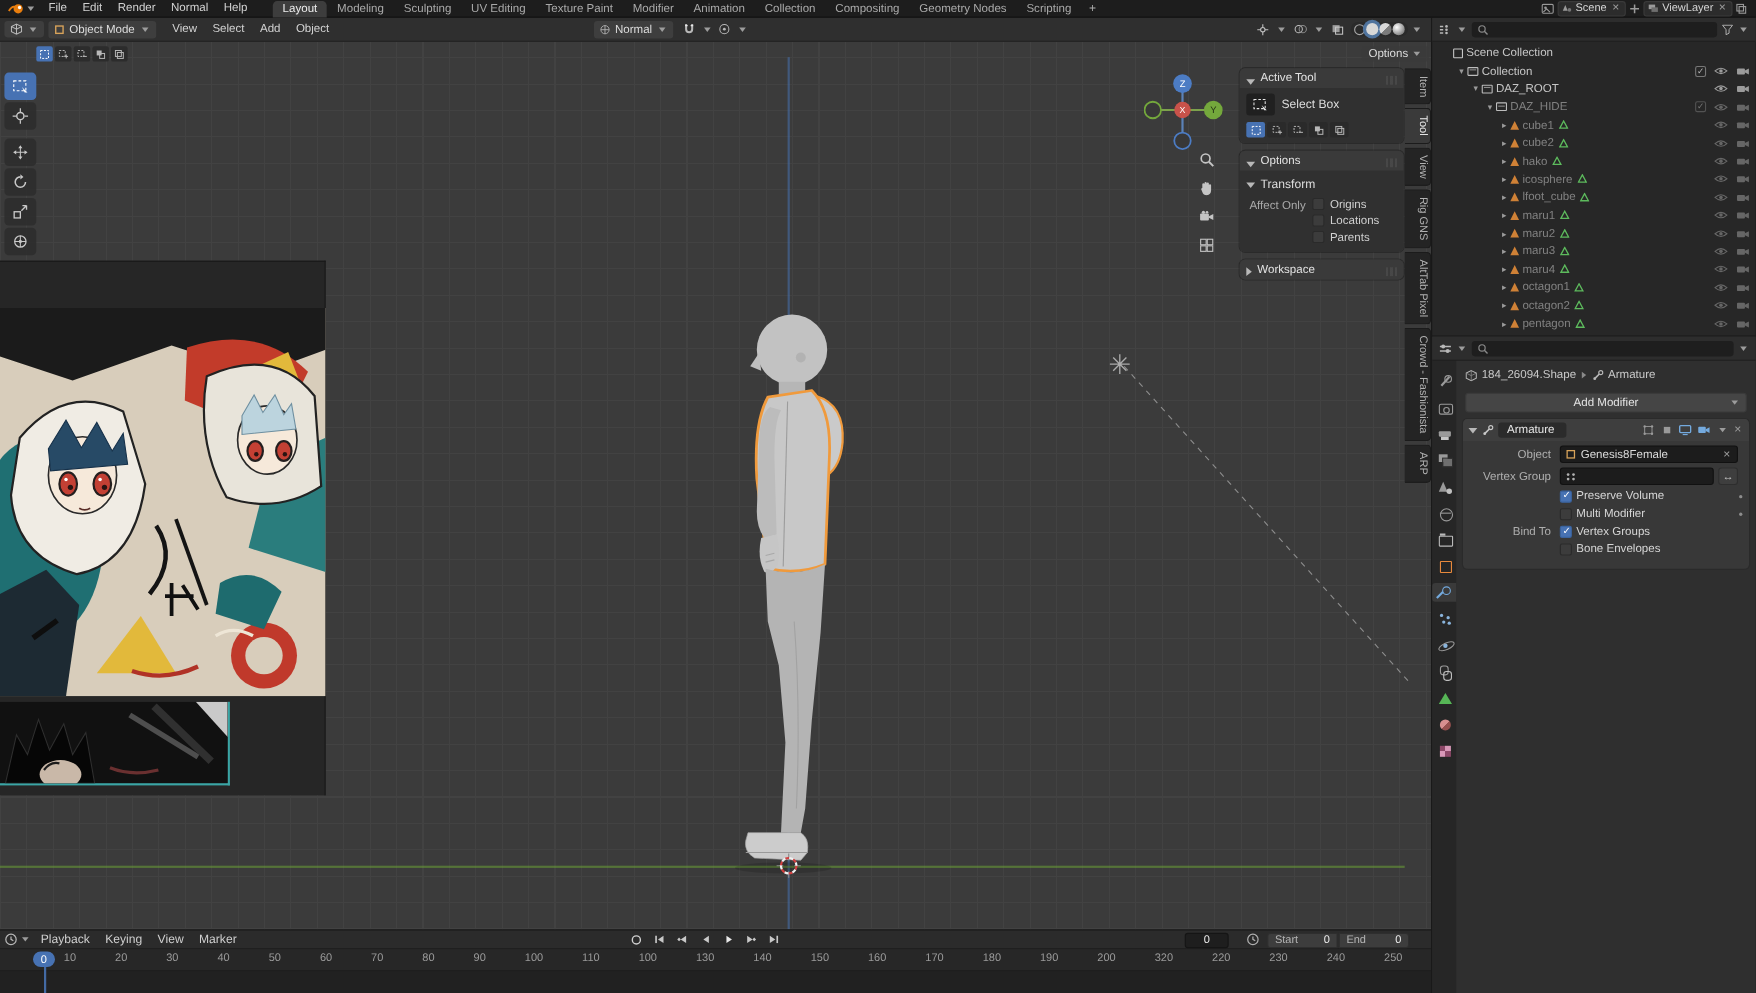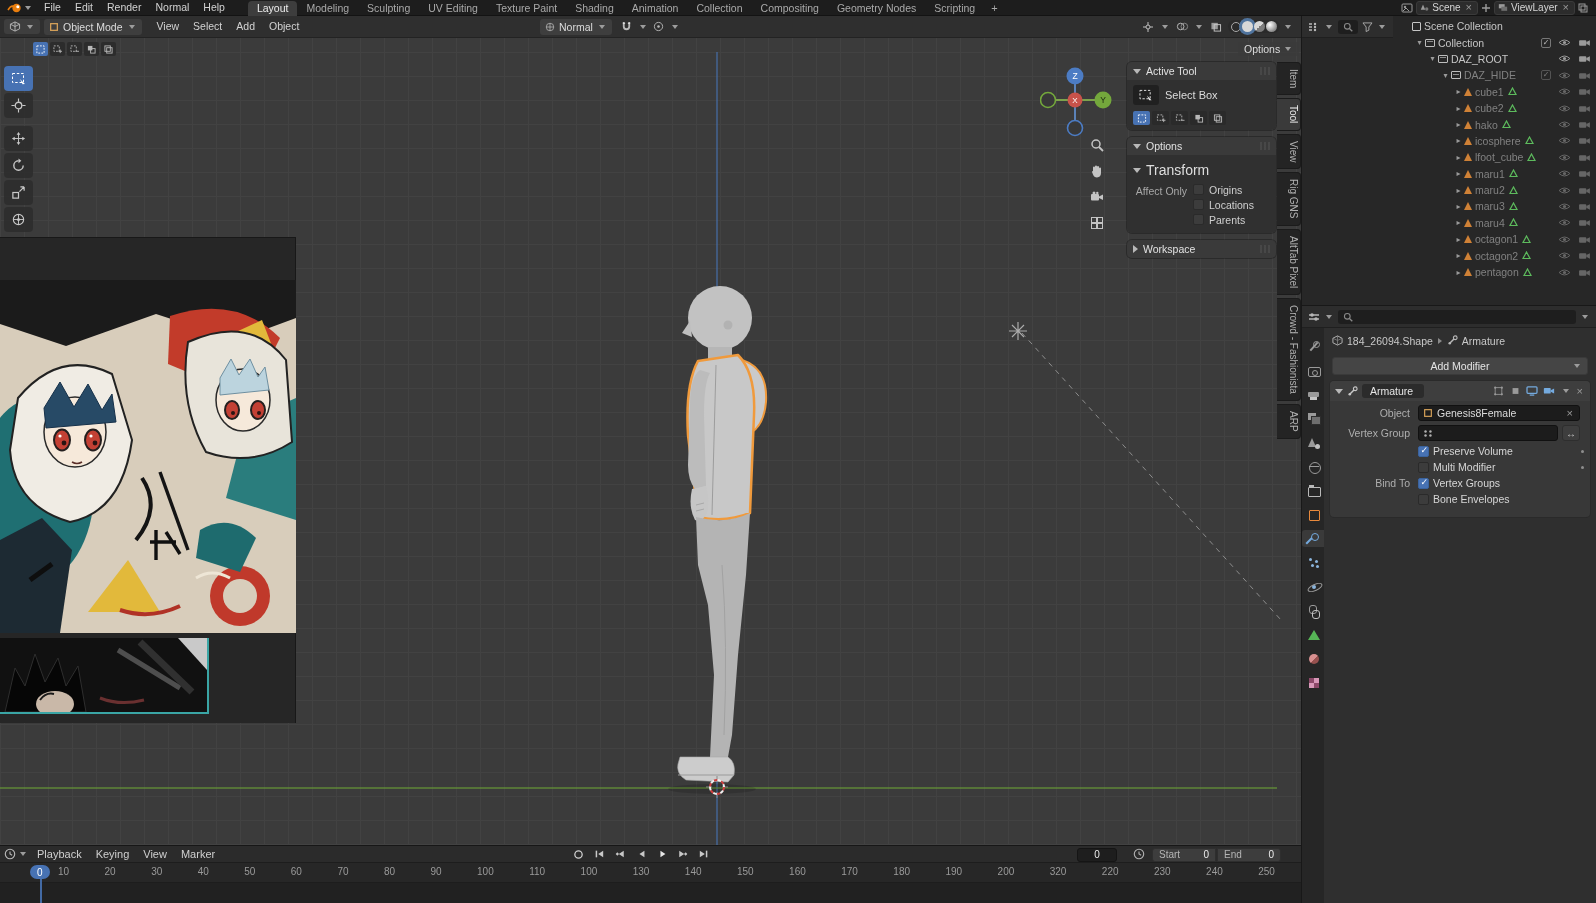--- a/index.html
+++ b/index.html
@@ -68,46 +68,46 @@
   .vp-info{position:absolute;left:55px;top:28px;font-size:10.5px;line-height:15px;color:#d4d4d4;text-shadow:0 1px 2px rgba(0,0,0,.45)}
 
   .gizmo{position:absolute;left:1040px;top:28px}
   .nav-btns{position:absolute;left:1086px;top:97px;display:flex;flex-direction:column;gap:6px}
   .nav-btn{width:21px;height:20px;display:flex;align-items:center;justify-content:center;border-radius:50%;background:rgba(40,40,40,.0)}
   .vp-options{position:absolute;left:1238px;top:4px;display:flex;align-items:center;gap:3px;background:#3b3b3bcc;border-radius:3px;padding:1px 6px;font-size:10.5px;color:#dcdcdc}
 
   
   .npanel{position:absolute;left:1127px;top:24px;width:149px;display:flex;flex-direction:column;gap:7px}
   .np{background:rgba(48,48,48,.96);border-radius:5px;box-shadow:0 0 0 1px rgba(0,0,0,.28)}
-  .np-h{display:flex;align-items:center;gap:5px;padding:3px 6px;font-size:10.5px;color:#e2e2e2;background:#3a3a3a;border-radius:5px 5px 0 0}
+  .np-h{display:flex;align-items:flex-end;gap:5px;padding:3px 6px;font-size:10.5px;color:#e2e2e2;background:#3a3a3a;border-radius:5px 5px 0 0}
   .np.collapsed .np-h{border-radius:5px}
   .np-b{padding:5px 6px}
   .tool-row{display:flex;align-items:center;gap:6px;color:#dcdcdc}
   .tool-thumb{width:26px;height:20px;background:#202020;border-radius:3px;display:flex;align-items:center;justify-content:center}
   .mode-row{display:flex;gap:2px;margin-top:6px}
   .msel{width:17px;height:14px;background:#2a2a2a;border-radius:2px;display:flex;align-items:center;justify-content:center}
   .msel.active{background:#4772b3}
-  .sub-h{display:flex;align-items:center;gap:5px;padding:2px 0 4px;color:#dedede;font-size:14px}
+  .sub-h{display:flex;align-items:center;gap:5px;padding:2px 0 4px;color:#dedede;font-size:11px}
   .affect{display:flex;gap:6px;padding:2px 0 2px 2px}
   .aff-label{width:52px;text-align:right;color:#a8a8a8;font-size:10.5px;padding-top:1px;flex:none}
   .aff-items{display:flex;flex-direction:column;gap:3px}
   .aff-item{display:flex;align-items:flex-start;gap:5px;font-size:10.5px;color:#cfcfcf}
 
   
   .vtabs{position:absolute;left:1277px;top:24px;width:24px;display:flex;flex-direction:column;gap:3px}
   .vtab{writing-mode:vertical-rl;font-size:10px;color:#b2b2b2;background:#242424;border:1px solid #1b1b1b;border-left:none;border-radius:0 4px 4px 0;padding:6px 2px;line-height:1;white-space:nowrap}
   .vtab.active{background:#3a3a3a;color:#ededed}
 
   
   .img-editor{position:absolute;left:0;top:237px;width:296px;height:486px;background:#262626;border-top:1px solid #181818;border-right:1px solid #181818;z-index:30}
   .art-main{position:absolute;left:0;top:42px;width:296px;height:353px}
   .art-small{position:absolute;left:0;top:400px;width:209px;height:76px;border-right:2px solid #3aa5a5;border-bottom:2px solid #3aa5a5}
 
   
-  .outliner{position:absolute;left:1301px;top:16px;width:295px;height:289px;background:#272727;border-left:1px solid #181818;display:flex;flex-direction:row;z-index:40}
+  .outliner{position:absolute;left:1301px;top:16px;width:295px;height:289px;background:#272727;border-left:1px solid #181818;display:flex;flex-direction:column;z-index:40}
   .panel-header{height:22px;background:#2d2d2d;border-bottom:1px solid #1f1f1f;display:flex;align-items:center;gap:4px;padding:0 6px;flex:none}
   .search{flex:1;height:14px;background:#1e1e1e;border-radius:3px;display:flex;align-items:center;gap:4px;padding:0 5px}
   .ol-rows{flex:1;overflow:hidden;padding-top:2px}
   .orow{display:flex;align-items:center;height:16.4px;padding-left:calc(8px + var(--ind,0)*13px);padding-right:5px;font-size:10.5px;color:#c6c6c6}
   .orow.dim .olabel{color:#818181}
   .oarrow{width:11px;font-size:8px;color:#9a9a9a;text-align:center;flex:none}
   .olabel{margin:0 4px 0 3px;white-space:nowrap}
   .oicon{flex:none}
   .i-box{width:9px;height:9px;border:1px solid #c6c6c6;border-radius:1px;display:none}
   .i-coll{width:10px;height:8px;border:1px solid #bdbdbd;border-radius:1px;position:relative;display:none}
@@ -152,21 +152,21 @@
   .ic-physics .pt-ic::before{left:4px;top:4px;width:4px;height:4px;background:#8ab4dc;border-radius:50%}
   .ic-physics .pt-ic::after{left:-1px;top:3.5px;width:14px;height:5px;border:1.2px solid #9a9a9a;border-radius:50%;transform:rotate(-24deg)}
   .ic-constraints .pt-ic::before{left:1px;top:0;width:6px;height:7px;border:1.6px solid #9a9a9a;border-radius:3px}
   .ic-constraints .pt-ic::after{left:4px;top:5px;width:6px;height:7px;border:1.6px solid #c0c0c0;border-radius:3px}
   .ic-object-data .pt-ic::before{left:0;top:1px;width:0;height:0;border-left:6px solid transparent;border-right:6px solid transparent;border-bottom:10px solid #56b656}
   .ic-material .pt-ic::before{left:1px;top:1px;width:10px;height:10px;border-radius:50%;background:linear-gradient(135deg,#d89090 50%,#96504e 50%)}
   .ic-texture .pt-ic::before{left:1px;top:1px;width:10px;height:10px;background:conic-gradient(#d898b8 0 25%,#8c4868 0 50%,#d898b8 0 75%,#8c4868 0)}
 
   .pr-content{position:absolute;left:22px;top:22px;right:0;bottom:0;background:#2f2f2f}
   .breadcrumb{display:flex;align-items:center;gap:5px;padding:7px 8px 4px;font-size:10.5px;color:#c9c9c9}
-  .crumb{display:flex;align-items:flex-start;gap:4px}
+  .crumb{display:flex;align-items:flex-end;gap:4px}
   .crumb-sep{width:0;height:0;border-top:3.5px solid transparent;border-bottom:3.5px solid transparent;border-left:4.5px solid #8a8a8a}
   .add-mod{margin:6px 8px;height:18px;background:#454545;border:1px solid #3a3a3a;border-radius:3px;display:flex;align-items:center;justify-content:center;gap:5px;color:#e4e4e4;font-size:10.5px;position:relative}
   .add-mod .dd-arrow{position:absolute;right:5px}
   .mod-panel{margin:4px 6px;background:#383838;border-radius:4px;box-shadow:0 0 0 1px #2a2a2a;padding-bottom:8px}
   .mod-head{display:flex;align-items:center;gap:4px;padding:3px 5px;background:#3e3e3e;border-radius:4px 4px 0 0}
   .mod-name{background:#2b2b2b;border-radius:3px;padding:1px 8px;font-size:10.5px;color:#e6e6e6;min-width:62px}
   .mh-ics{display:flex;align-items:center;gap:2px;margin-left:auto}
   .mh-ic{width:15px;height:13px;display:flex;align-items:center;justify-content:center;border-radius:2px}
   .mrow{display:flex;align-items:center;margin:4px 10px 4px 0;position:relative}
   .mlabel{width:88px;text-align:right;color:#aeaeae;font-size:10.5px;padding-right:8px;flex:none}
@@ -219,21 +219,21 @@
         <span class="menu-item">Normal</span>
         <span class="menu-item">Help</span>
       </div>
     <div class="ws-tabs">
 
     <span class="ws-tab active">Layout</span>
         <span class="ws-tab">Modeling</span>
         <span class="ws-tab">Sculpting</span>
         <span class="ws-tab">UV Editing</span>
         <span class="ws-tab">Texture Paint</span>
-        <span class="ws-tab">Shading</span>
+        <span class="ws-tab">Modifier</span>
         <span class="ws-tab">Animation</span>
         <span class="ws-tab">Collection</span>
         <span class="ws-tab">Compositing</span>
         <span class="ws-tab">Geometry Nodes</span>
         <span class="ws-tab">Scripting</span>
       </div>
     <span class="ws-add">+</span>
     <div class="topbar-right">
       <span class="tb-ic">
           <svg width="12" height="10" viewBox="0 0 12 10">

